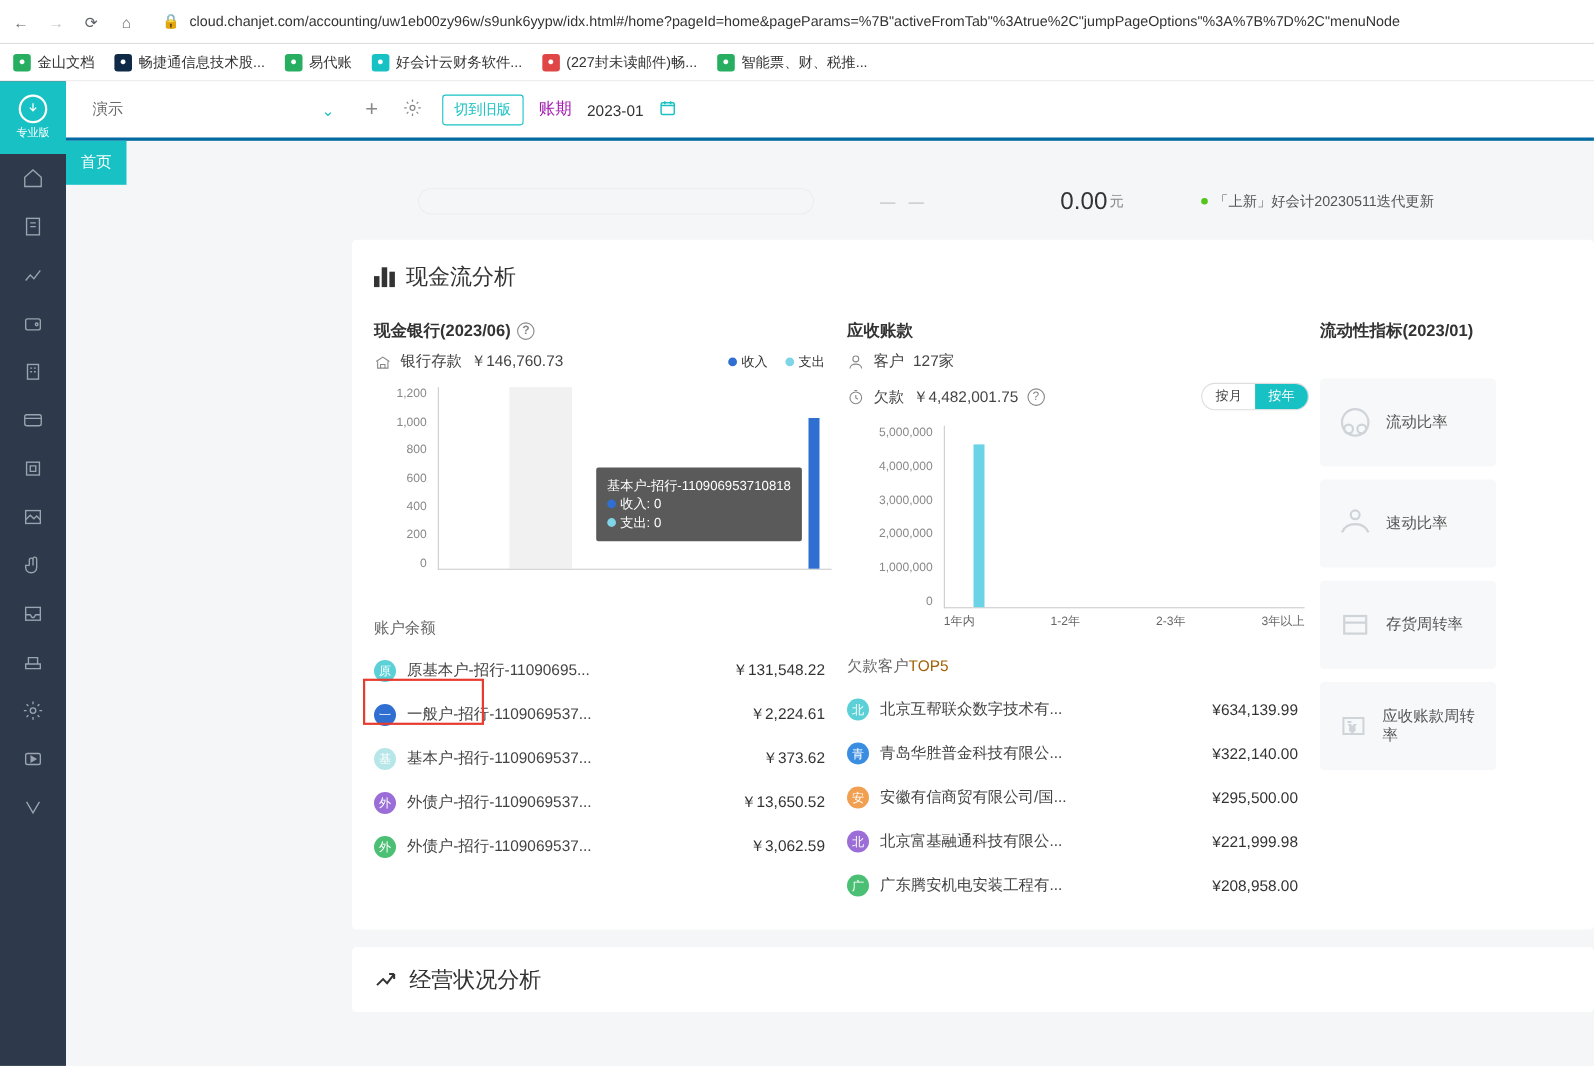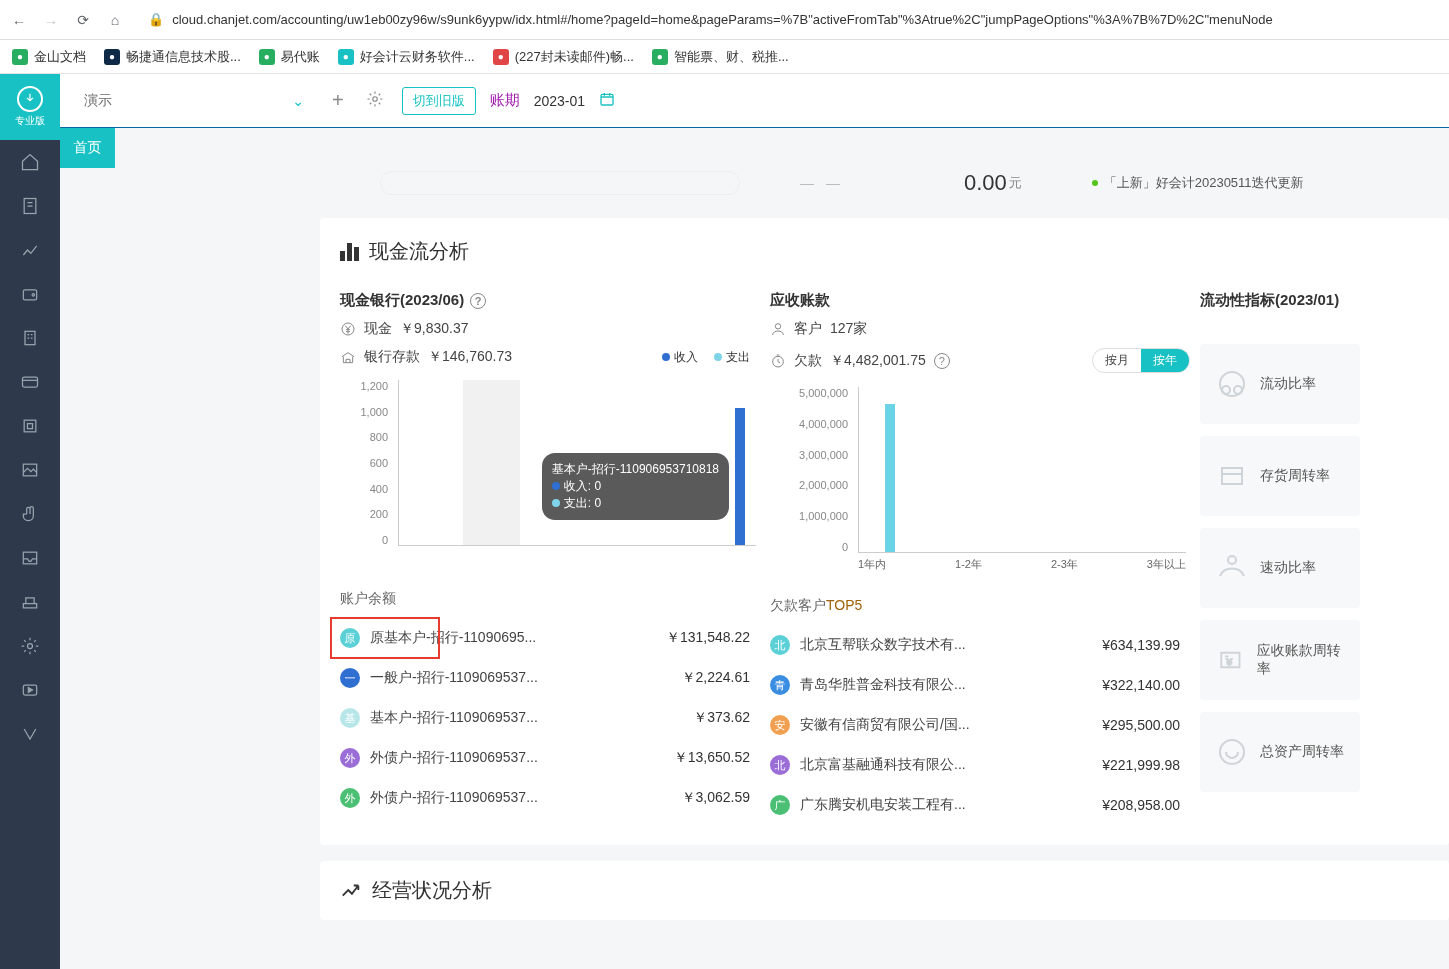--- a/index.html
+++ b/index.html
@@ -18,21 +18,21 @@
 
 .app { display:flex; height:calc(969px - 74px); }
 .sidenav { width:60px; background:#2e3a4b; display:flex; flex-direction:column; align-items:center; padding-top:0; }
 .logo-box { width:60px; height:66px; background:#18c2c4; display:flex; flex-direction:column; align-items:center; justify-content:center; color:#fff; font-size:10px; }
 .logo-circle { width:26px; height:26px; border:2px solid #fff; border-radius:50%; margin-bottom:2px; display:flex; align-items:center; justify-content:center; }
 .side-icon { width:60px; height:44px; display:flex; align-items:center; justify-content:center; color:#9aa3af; cursor:pointer; }
 .side-icon svg { width:20px; height:20px; stroke:#9aa3af; fill:none; stroke-width:1.5; }
 
 .main { flex:1; display:flex; flex-direction:column; background:#f5f6f7; }
 
-.topbar { height:54px; min-height:54px; background:#fff; display:flex; align-items:center; padding:0 14px; gap:14px; border-bottom:1px solid #0369a1; }
+.topbar { height:54px; min-height:54px; background:#fff; display:flex; align-items:center; padding:0 14px; gap:14px; border-bottom:3px solid #0369a1; }
 .acct-select { width:240px; height:34px; display:flex; align-items:center; justify-content:space-between; padding:0 10px; color:#666; cursor:pointer; }
 .tb-icon { color:#888; cursor:pointer; padding:4px; }
 .switch-old { border:1px solid #18c2c4; color:#18c2c4; padding:4px 10px; border-radius:3px; font-size:13px; cursor:pointer; }
 .period-label { color:#a21caf; font-size:15px; }
 .period-val { color:#333; font-size:14px; }
 .cal-icon { color:#18c2c4; }
 
 .tabbar { display:flex; }
 .tab-home { width:55px; height:40px; background:#18c2c4; color:#fff; display:flex; align-items:center; justify-content:center; font-size:14px; }
 
@@ -68,21 +68,21 @@
 .toggle span { padding:3px 12px; cursor:pointer; }
 .toggle .active { background:#18c2c4; color:#fff; }
 
 .chart-box { margin-top:14px; height:190px; position:relative; }
 .y-axis { position:absolute; left:0; top:0; bottom:24px; width:54px; display:flex; flex-direction:column; justify-content:space-between; align-items:flex-end; font-size:11px; color:#888; padding-right:6px;}
 .plot { position:absolute; left:58px; right:4px; top:0; bottom:24px; border-left:1px solid #ccc; border-bottom:1px solid #ccc; }
 .bar { position:absolute; bottom:0; width:10px; }
 .x-labels { position:absolute; left:58px; right:4px; bottom:0; height:20px; display:flex; justify-content:space-between; font-size:11px; color:#666; }
 .x-labels.ar { left:88px; }
 .hover-band { position:absolute; top:0; bottom:0; background:#e8e8e8; opacity:.6; }
-.tooltip { position:absolute; background:#5a5a5a; color:#fff; font-size:12px; padding:8px 10px; border-radius:13px; white-space:nowrap; }
+.tooltip { position:absolute; background:#5a5a5a; color:#fff; font-size:12px; padding:8px 10px; border-radius:2px; white-space:nowrap; }
 .tooltip .tt-dot { width:8px;height:8px;border-radius:50%;display:inline-block;margin-right:4px; }
 
 .sub-title { font-size:14px; color:#666; margin-top:20px; }
 .red-box { position:absolute; border:2px solid #e63b2e; }
 
 .acct-list { margin-top:10px; }
 .acct-row { display:flex; align-items:center; padding:10px 10px 10px 0; font-size:14px; }
 .acct-badge { width:20px; height:20px; border-radius:50%; display:inline-flex; align-items:center; justify-content:center; font-size:11px; color:#fff; margin-right:10px; flex-shrink:0; }
 .acct-name { flex:1; color:#444; overflow:hidden; text-overflow:ellipsis; white-space:nowrap; }
 .acct-amt { color:#333; font-weight:500; }
@@ -274,30 +274,20 @@
           <span>现金流分析</span>
         </div>
 
         <div class="cols">
 
           <div class="col-bank" style="position:relative">
             <div class="sec-title">
               <span>现金银行(2023/06)</span>
               <span class="help-circle">?</span>
             </div>
-            <div class="stat-line">
-              <span class="stat-icon">
-                <svg width="16" height="16" viewBox="0 0 24 24" stroke="#888" fill="none" stroke-width="1.5">
-                    <circle cx="12" cy="12" r="9"></circle>
-                    <path d="M8 7l4 5 4-5M9 13h6M9 16h6M12 12v7"></path>
-                  </svg>
-              </span>
-              <span>现金</span>
-              <span>￥9,830.37</span>
-            </div>
             <div class="stat-line" style="justify-content:space-between">
               <span style="display:flex;align-items:flex-end;gap:8px">
                 <span class="stat-icon">
                   <svg width="16" height="16" viewBox="0 0 24 24" stroke="#888" fill="none" stroke-width="1.5">
                       <path d="M3 10l9-6 9 6M5 10v9h14v-9M9 19v-5h6v5"></path>
                     </svg>
                 </span>
                 <span>银行存款</span>
                 <span>￥146,760.73</span>
               </span>
@@ -448,45 +438,38 @@
                 <div class="liq-card">
                   <svg class="liq-icon" viewBox="0 0 36 36" stroke="#cfd4d9" fill="none" stroke-width="2">
                     <circle cx="18" cy="18" r="12"></circle>
                     <circle cx="12" cy="24" r="4"></circle>
                     <circle cx="24" cy="24" r="4"></circle>
                   </svg>
                   <span class="liq-label">流动比率</span>
                 </div>
                 <div class="liq-card">
                   <svg class="liq-icon" viewBox="0 0 36 36" stroke="#cfd4d9" fill="none" stroke-width="2">
+                    <path d="M6 26c4-10 20-10 24 0"></path>
+                    <circle cx="18" cy="10" r="4"></circle>
+                  </svg>
+                  <span class="liq-label">速动比率</span>
+                </div>
+                <div class="liq-card">
+                  <svg class="liq-icon" viewBox="0 0 36 36" stroke="#cfd4d9" fill="none" stroke-width="2">
                     <rect x="8" y="10" width="20" height="16"></rect>
                     <path d="M8 16h20"></path>
                   </svg>
                   <span class="liq-label">存货周转率</span>
-                </div>
-                <div class="liq-card">
-                  <svg class="liq-icon" viewBox="0 0 36 36" stroke="#cfd4d9" fill="none" stroke-width="2">
-                    <path d="M6 26c4-10 20-10 24 0"></path>
-                    <circle cx="18" cy="10" r="4"></circle>
-                  </svg>
-                  <span class="liq-label">速动比率</span>
                 </div>
                 <div class="liq-card">
                   <svg class="liq-icon" viewBox="0 0 36 36" stroke="#cfd4d9" fill="none" stroke-width="2">
                     <path d="M8 10h20v16H8z M12 14h4"></path>
                     <text x="14" y="24" font-size="10" fill="#cfd4d9">¥</text>
                   </svg>
                   <span class="liq-label">应收账款周转率</span>
-                </div>
-                <div class="liq-card">
-                  <svg class="liq-icon" viewBox="0 0 36 36" stroke="#cfd4d9" fill="none" stroke-width="2">
-                    <circle cx="18" cy="18" r="12"></circle>
-                    <path d="M12 18a6 6 0 0012 0"></path>
-                  </svg>
-                  <span class="liq-label">总资产周转率</span>
                 </div>
               </div>
           </div>
         </div>
       </div>
 
       <div class="panel2">
         <div class="panel-title">
           <span class="trend-icon">
             <svg width="22" height="22" viewBox="0 0 24 24" stroke="#333" fill="none" stroke-width="2">

